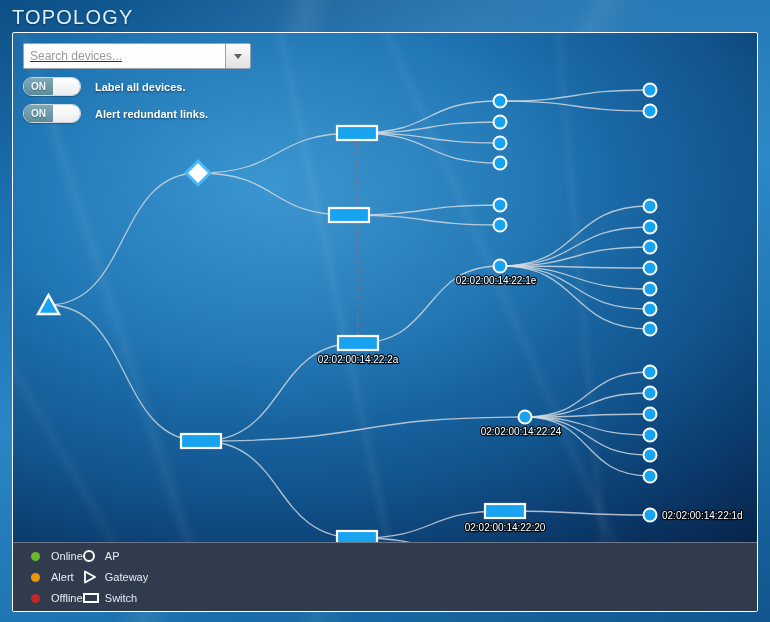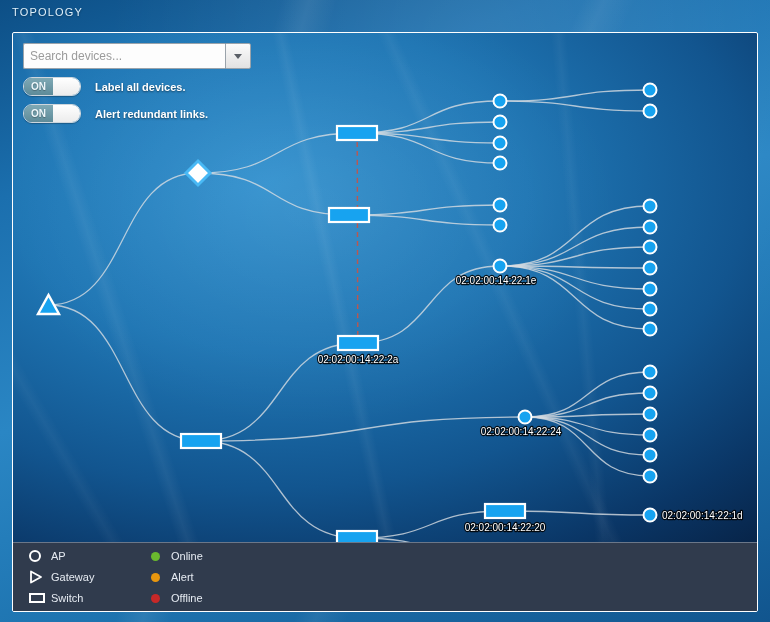--- a/index.html
+++ b/index.html
@@ -13,21 +13,21 @@
   
   .page-streaks{
     position:absolute;inset:0;pointer-events:none;
     background:
       linear-gradient(105deg,rgba(255,255,255,0) 30%,rgba(255,255,255,.08) 33%,rgba(255,255,255,0) 36%),
       linear-gradient(115deg,rgba(255,255,255,0) 55%,rgba(255,255,255,.06) 57%,rgba(255,255,255,0) 60%),
       radial-gradient(ellipse at 62% 10%,rgba(255,255,255,.10),rgba(255,255,255,0) 55%);
   }
   .page-title{
     position:absolute;left:12px;top:6px;
-    font-size:11px;letter-spacing:1.2px;color:#dff0fb;
+    font-size:20px;letter-spacing:1.2px;color:#dff0fb;
     text-shadow:0 1px 2px rgba(0,0,0,.35);
   }
   
   .canvas{
     position:absolute;left:12px;top:32px;width:744px;height:578px;
     border:1px solid #ffffff;border-radius:2px;
     overflow:hidden;
     background:
       radial-gradient(ellipse 135% 110% at 34% 26%,#2f8fcd 0%,#1f76b4 26%,#12558f 48%,#0a3666 64%,#061d3d 79%,#03122a 90%,#020b1c 100%);
   }
@@ -42,21 +42,21 @@
       linear-gradient(60deg,rgba(255,255,255,0) 12%,rgba(255,255,255,.04) 13%,rgba(255,255,255,0) 14%),
       radial-gradient(ellipse 60% 55% at 40% 30%,rgba(255,255,255,.07),rgba(255,255,255,0) 70%);
   }
   
   .controls{position:absolute;left:10px;top:10px;z-index:6;}
   .search-row{display:flex;width:228px;height:26px;}
   .search-input{
     flex:1;height:26px;box-sizing:border-box;
     border:1px solid #9aa3ab;border-right:none;border-radius:2px 0 0 2px;
     background:#fdfdfd;padding:0 6px;font-size:12px;color:#333;
-    font-family:"Liberation Sans", sans-serif;outline:none;
+    font-family:"Liberation Sans", sans-serif;outline:none;text-decoration:underline;
   }
   .search-input::placeholder{color:#9b9b9b;}
   .search-drop{
     width:26px;height:26px;box-sizing:border-box;
     border:1px solid #9aa3ab;border-radius:0 2px 2px 0;
     background:linear-gradient(#fbfbfb,#e2e2e2);
     display:flex;align-items:center;justify-content:center;cursor:pointer;
   }
   .caret{width:0;height:0;border-left:4px solid transparent;border-right:4px solid transparent;border-top:5px solid #5a5f66;}
   .toggle-row{display:flex;align-items:center;margin-top:8px;}
@@ -279,20 +279,41 @@
     <div class="toggle-row">
       <div class="toggle">
         <div class="toggle-on">ON</div>
         <div class="toggle-knob"></div>
       </div>
       <div class="toggle-label">Alert redundant links.</div>
     </div>
   </div>
 
   <div class="legend">
+    <div class="legend-col statuses">
+      <div class="legend-item">
+        <span class="legend-ico">
+            <span class="dot" id="dot-online" style="background: rgb(106, 184, 46);"></span>
+          </span>
+        <span class="legend-text">Online</span>
+      </div>
+      <div class="legend-item">
+        <span class="legend-ico">
+            <span class="dot" id="dot-alert" style="background: rgb(232, 150, 14);"></span>
+          </span>
+        <span class="legend-text">Alert</span>
+      </div>
+      <div class="legend-item">
+        <span class="legend-ico">
+            <span class="dot" id="dot-offline" style="background: rgb(198, 40, 40);"></span>
+          </span>
+        <span class="legend-text">Offline</span>
+      </div>
+    </div>
+
     <div class="legend-col shapes">
       <div class="legend-item">
         <span class="legend-ico">
             <span class="sh-circle"></span>
           </span>
         <span class="legend-text">AP</span>
       </div>
       <div class="legend-item">
         <span class="legend-ico">
           <svg width="14" height="14" viewBox="0 0 14 14">
@@ -301,35 +322,14 @@
         </span>
         <span class="legend-text">Gateway</span>
       </div>
       <div class="legend-item">
         <span class="legend-ico">
             <span class="sh-rect"></span>
           </span>
         <span class="legend-text">Switch</span>
       </div>
     </div>
-
-    <div class="legend-col statuses">
-      <div class="legend-item">
-        <span class="legend-ico">
-            <span class="dot" id="dot-online" style="background: rgb(106, 184, 46);"></span>
-          </span>
-        <span class="legend-text">Online</span>
-      </div>
-      <div class="legend-item">
-        <span class="legend-ico">
-            <span class="dot" id="dot-alert" style="background: rgb(232, 150, 14);"></span>
-          </span>
-        <span class="legend-text">Alert</span>
-      </div>
-      <div class="legend-item">
-        <span class="legend-ico">
-            <span class="dot" id="dot-offline" style="background: rgb(198, 40, 40);"></span>
-          </span>
-        <span class="legend-text">Offline</span>
-      </div>
-    </div>
   </div>
 </div>
 
 </body></html>

